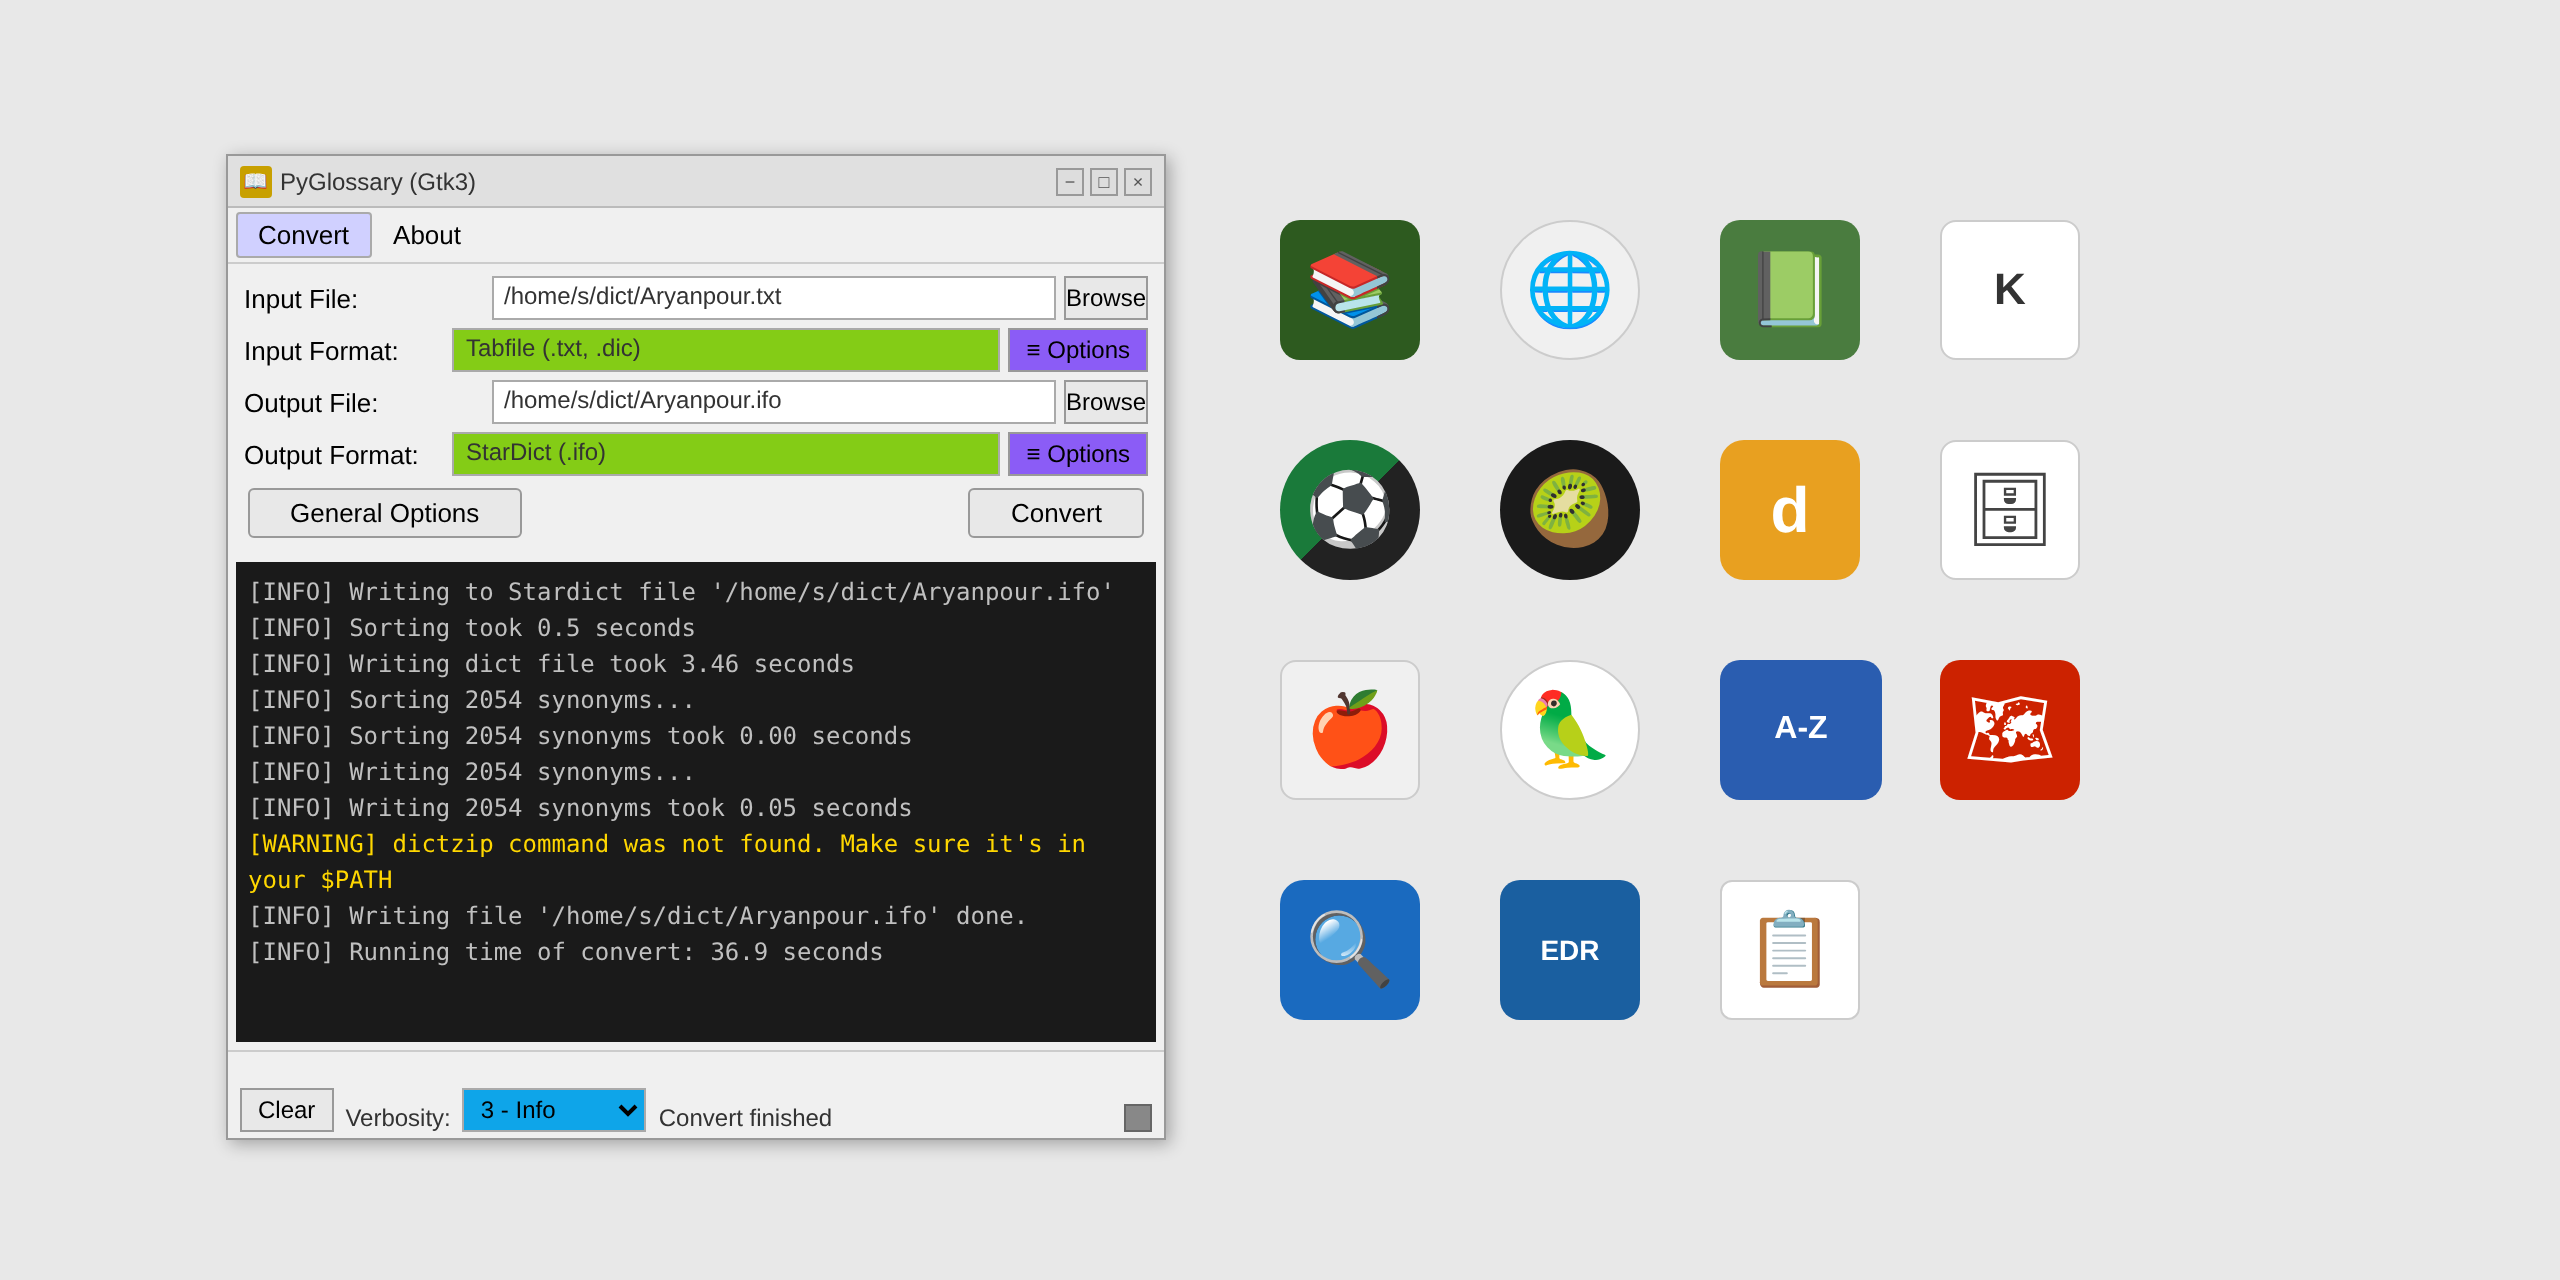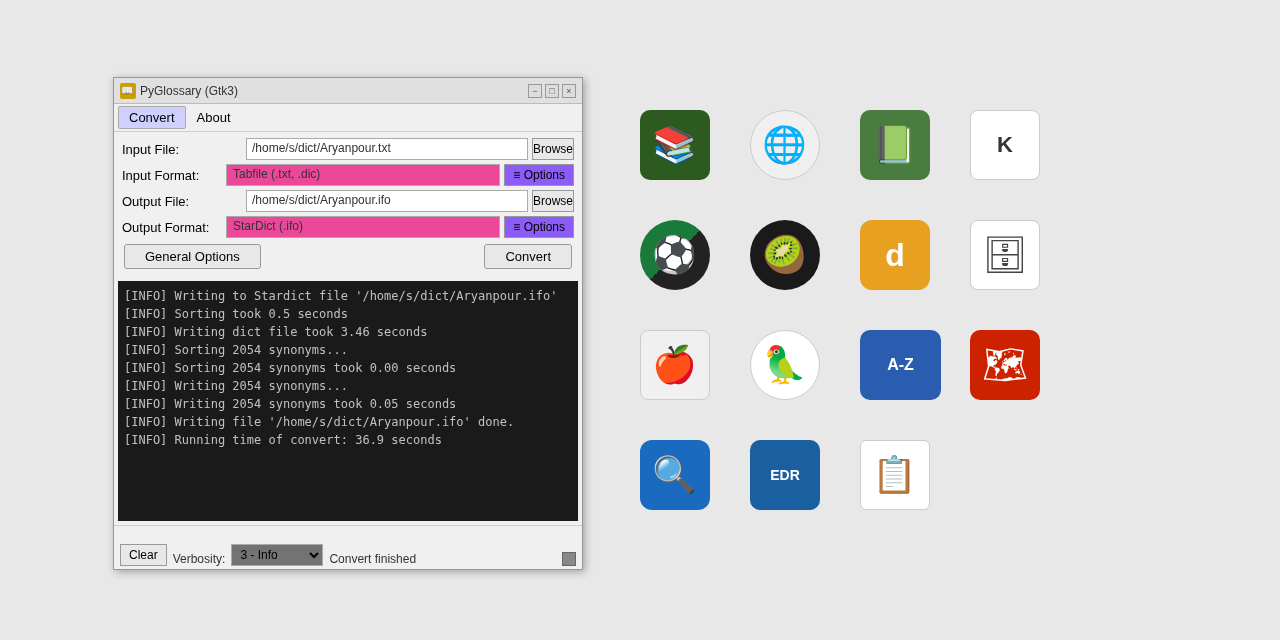--- a/index.html
+++ b/index.html
@@ -143,21 +143,21 @@
       background: #8b5cf6;
       border: 1px solid #999;
       padding: 2px 8px;
       font-size: 12px;
       cursor: pointer;
       height: 22px;
       white-space: nowrap;
     }
 
     .format-value {
-      background: #ec4899;
+      background: #84cc16;
       border: 1px solid #aaa;
       padding: 2px 6px;
       font-size: 12px;
       color: #333;
       height: 22px;
       flex: 1;
     }
 
     .action-row {
       display: flex;
@@ -224,21 +224,21 @@
       height: 22px;
     }
 
     .verbosity-label {
       font-size: 12px;
       color: #333;
     }
 
     .verbosity-select {
       border: 1px solid #aaa;
-      background: #737373;
+      background: #0ea5e9;
       font-size: 12px;
       padding: 1px 4px;
       height: 22px;
     }
 
     .status-text {
       flex: 1;
       font-size: 12px;
       color: #333;
     }
@@ -316,20 +316,21 @@
   </div>
 
   <div class="log-area" id="log-container">
   <span class="log-line">[INFO] Writing to Stardict file '/home/s/dict/Aryanpour.ifo'</span>
       <span class="log-line">[INFO] Sorting took 0.5 seconds</span>
       <span class="log-line">[INFO] Writing dict file took 3.46 seconds</span>
       <span class="log-line">[INFO] Sorting 2054 synonyms...</span>
       <span class="log-line">[INFO] Sorting 2054 synonyms took 0.00 seconds</span>
       <span class="log-line">[INFO] Writing 2054 synonyms...</span>
       <span class="log-line">[INFO] Writing 2054 synonyms took 0.05 seconds</span>
+      <span class="log-line warning">[WARNING] dictzip command was not found. Make sure it's in your $PATH</span>
       <span class="log-line"></span>
       <span class="log-line">[INFO] Writing file '/home/s/dict/Aryanpour.ifo' done.</span>
       <span class="log-line">[INFO] Running time of convert: 36.9 seconds</span>
     </div>
 
   <div class="status-bar">
     <button class="btn-clear">Clear</button>
     <span class="verbosity-label">Verbosity:</span>
     <select class="verbosity-select" id="verbosity-select">
     <option value="0 - Critical">0 - Critical</option><option value="1 - Error">1 - Error</option><option value="2 - Warning">2 - Warning</option><option value="3 - Info" selected="">3 - Info</option><option value="4 - Debug">4 - Debug</option><option value="5 - Trace">5 - Trace</option></select>

